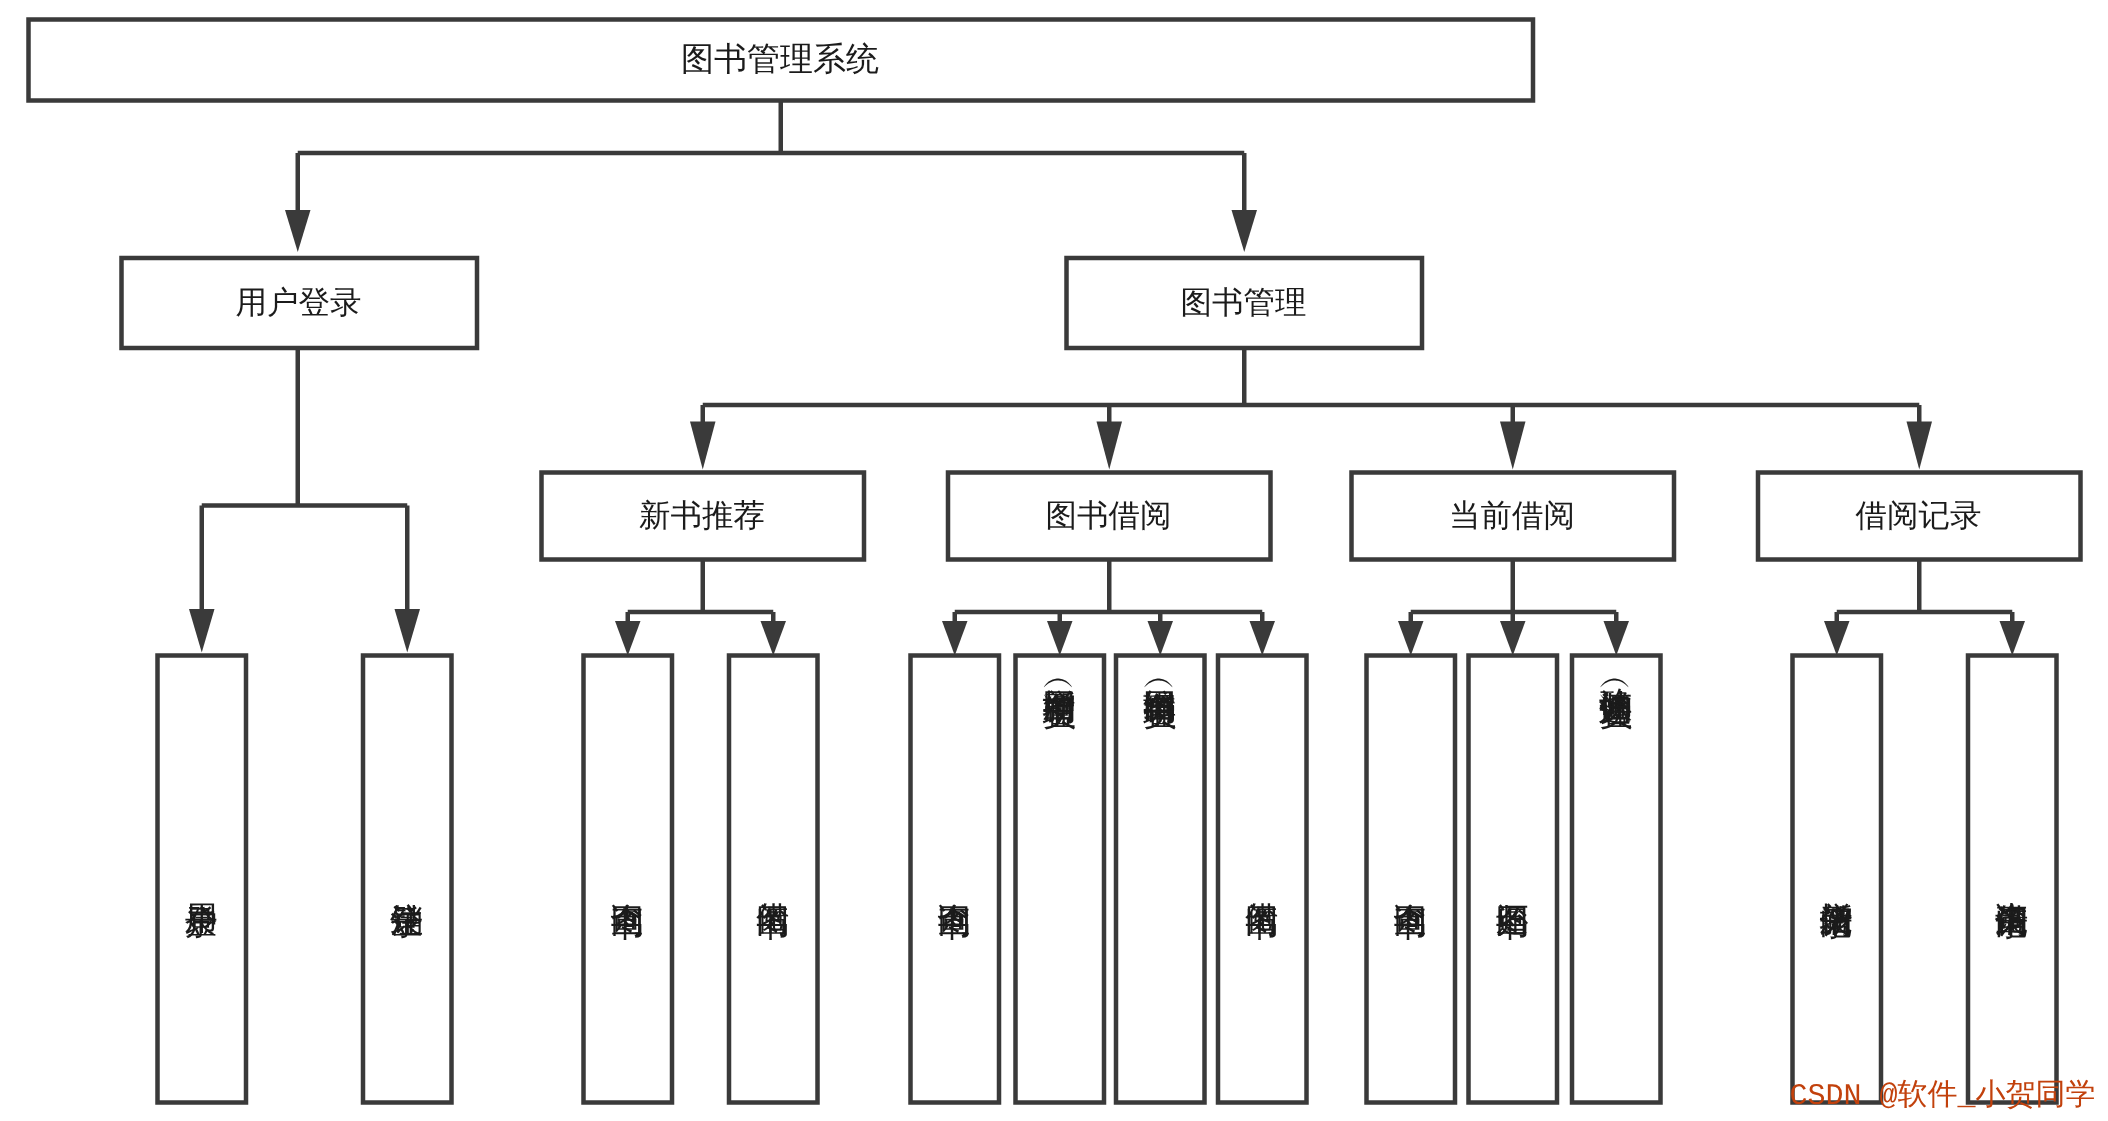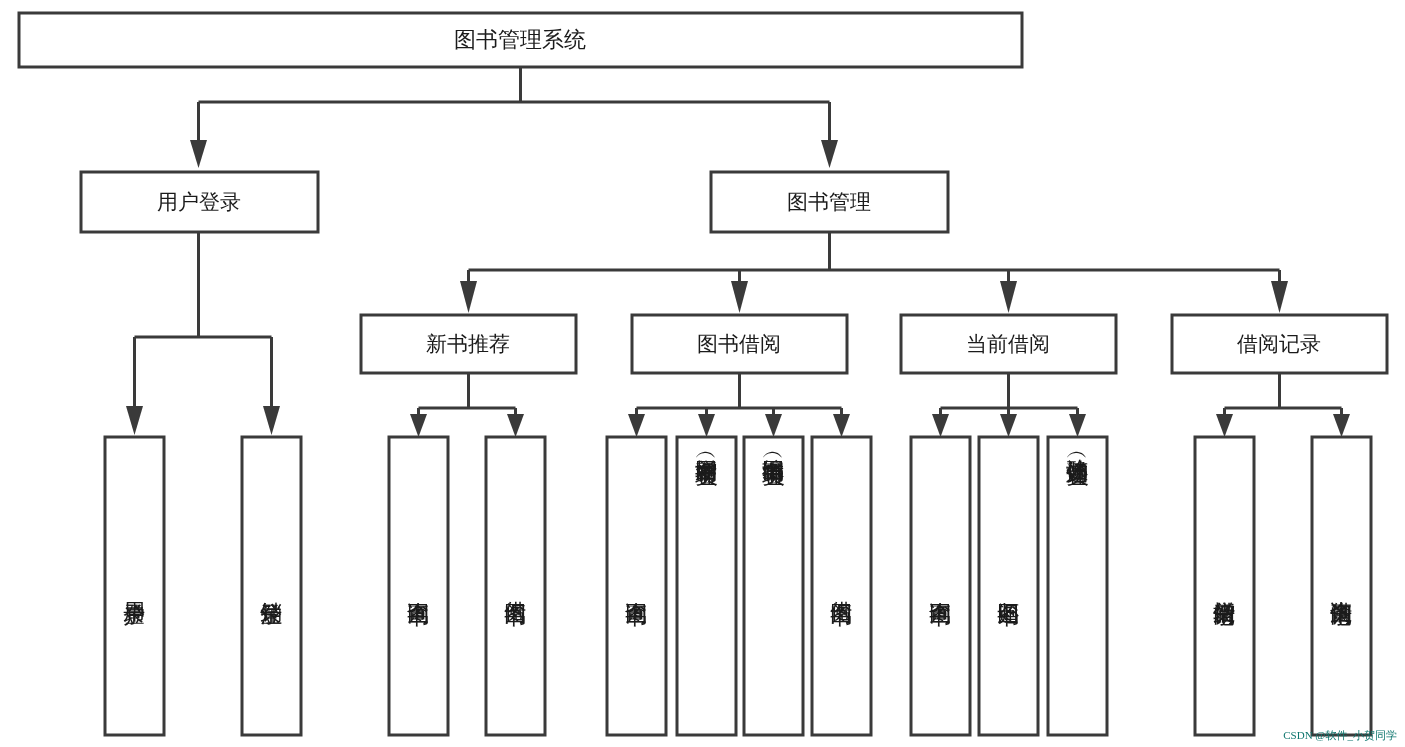--- a/index.html
+++ b/index.html
@@ -6,22 +6,22 @@
   body{width:1405px;height:747px;overflow:hidden;
        font-family:"Liberation Sans","DejaVu Sans",sans-serif;}
   #stage{position:relative;width:1405px;height:747px;background:#ffffff;}
   svg#diagram{position:absolute;left:0;top:0;width:1405px;height:747px;display:block;}
   .nodebox{fill:#ffffff;stroke:#3a3a3a;stroke-width:3;}
   .connector{stroke:#3a3a3a;stroke-width:3;fill:none;stroke-linecap:butt;}
   .arrowhead{fill:#3a3a3a;stroke:none;}
   .lbl-h{font-family:"Liberation Sans","DejaVu Sans",sans-serif;
          font-size:21px;fill:#1b1b1b;text-anchor:middle;dominant-baseline:middle;}
   .lbl-root{font-size:22px;}
-  .wm{position:absolute;right:8px;bottom:4px;font-size:11px;color:#0f766e;
-      font-family:Liberation Serif, serif;white-space:nowrap;}
+  .wm{position:absolute;right:8px;bottom:4px;font-size:20px;color:#c2410c;
+      font-family:Liberation Mono, monospace;white-space:nowrap;}
 </style>
 </head>
 <body>
 
 <div id="stage">
 
   <svg id="diagram" viewBox="0 0 1405 747">
 
     <g>
       <path class="connector" d="M520.5 68 L520.5 102"></path>

